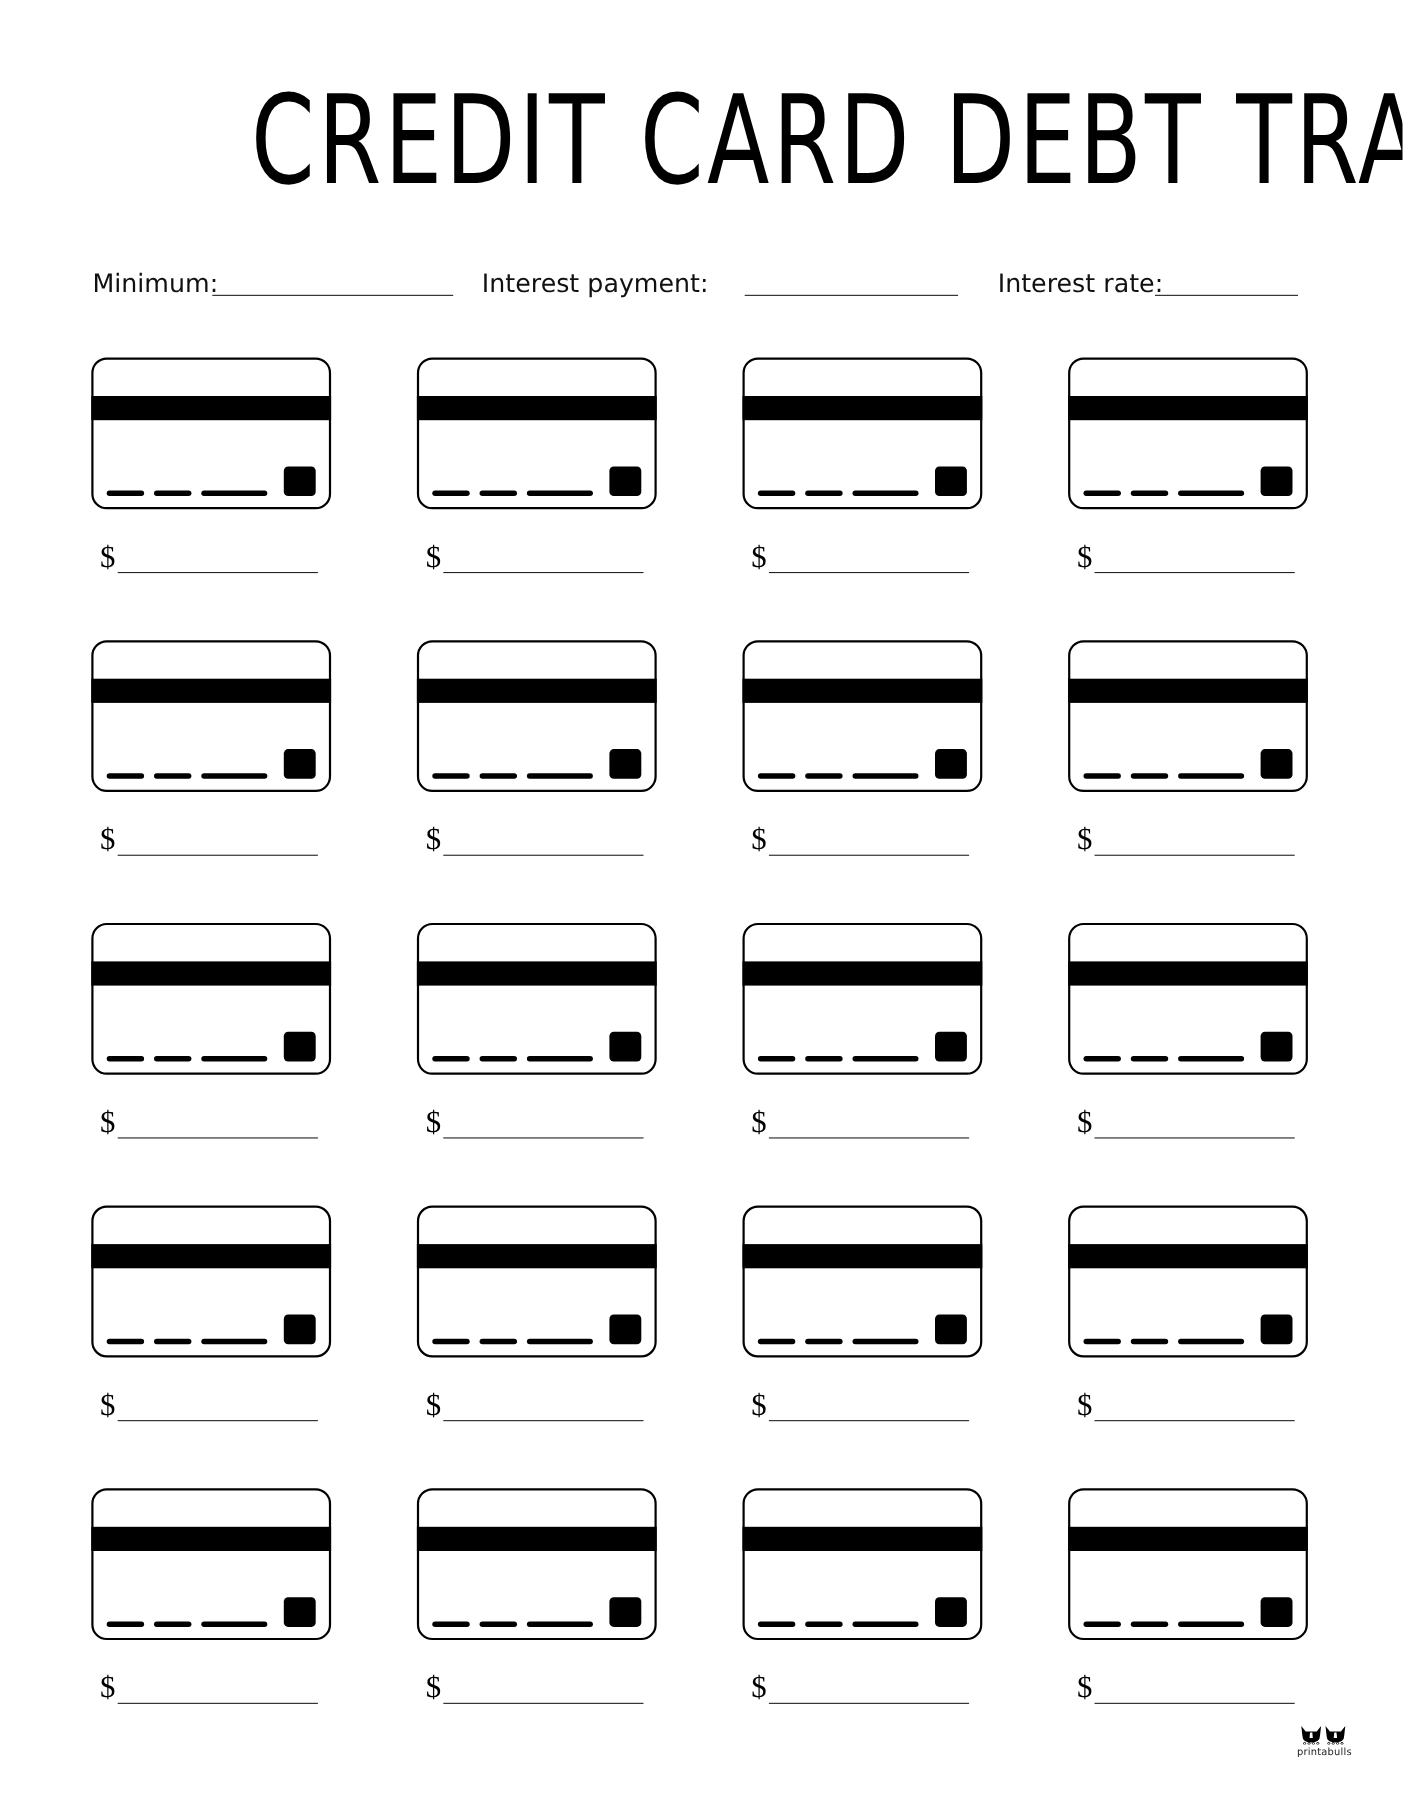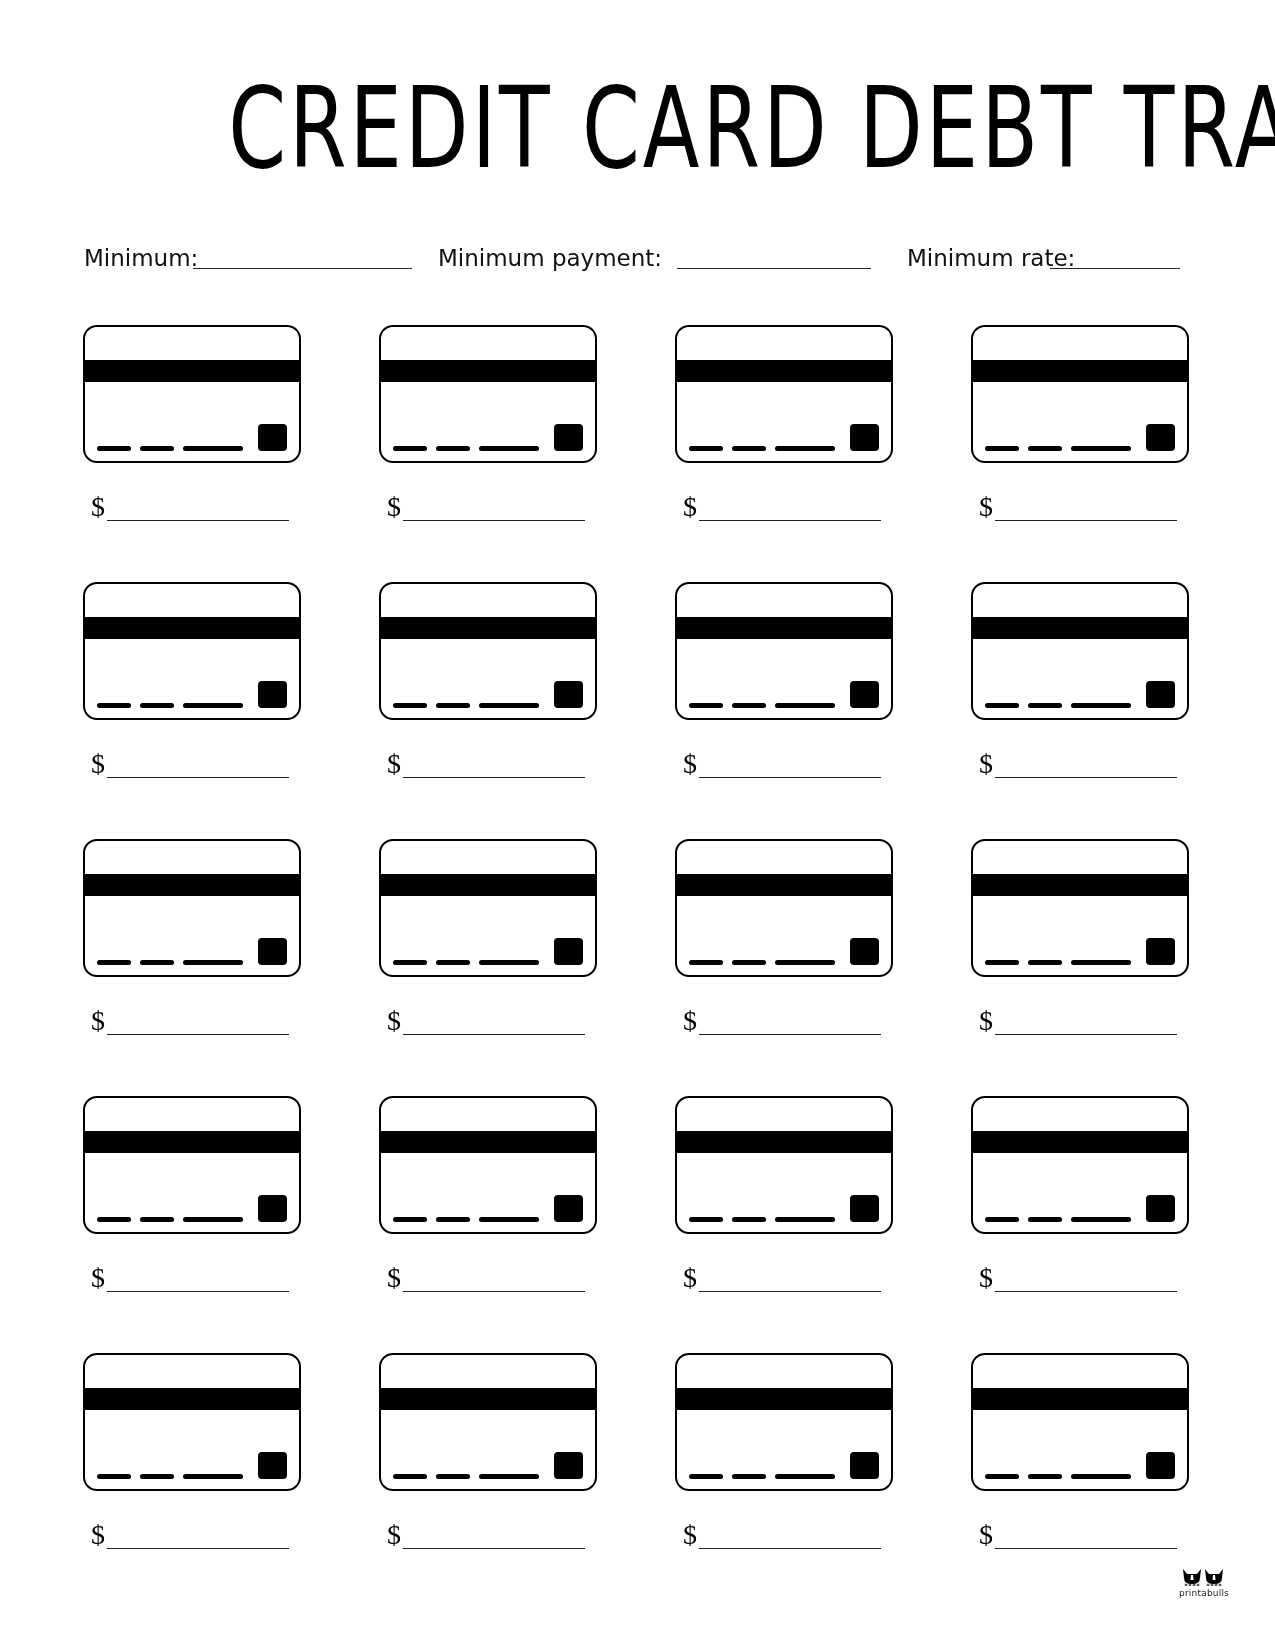--- a/index.html
+++ b/index.html
@@ -44,24 +44,24 @@
 <body>
 
 <div class="title">
   <span>CREDIT CARD DEBT TRACKER</span>
 </div>
 
 <div>
   <span class="field-label" style="left:84px;">Minimum:</span>
   <div class="field-line" style="left:193px; width:219px;"></div>
 
-  <span class="field-label" style="left:438px;">Minimum payment:</span>
+  <span class="field-label" style="left:438px;">Interest payment:</span>
   <div class="field-line" style="left:677px; width:194px;"></div>
 
-  <span class="field-label" style="left:907px;">Minimum rate:</span>
+  <span class="field-label" style="left:907px;">Interest rate:</span>
   <div class="field-line" style="left:1050px; width:130px;"></div>
 </div>
 
 <div id="card-grid">
     <div class="card" style="left: 83px; top: 325px;">
       <div class="stripe"></div>
       <div class="dash" style="left:12px;width:34px;"></div>
       <div class="dash" style="left:55px;width:34px;"></div>
       <div class="dash" style="left:98px;width:60px;"></div>
       <div class="chip"></div>

